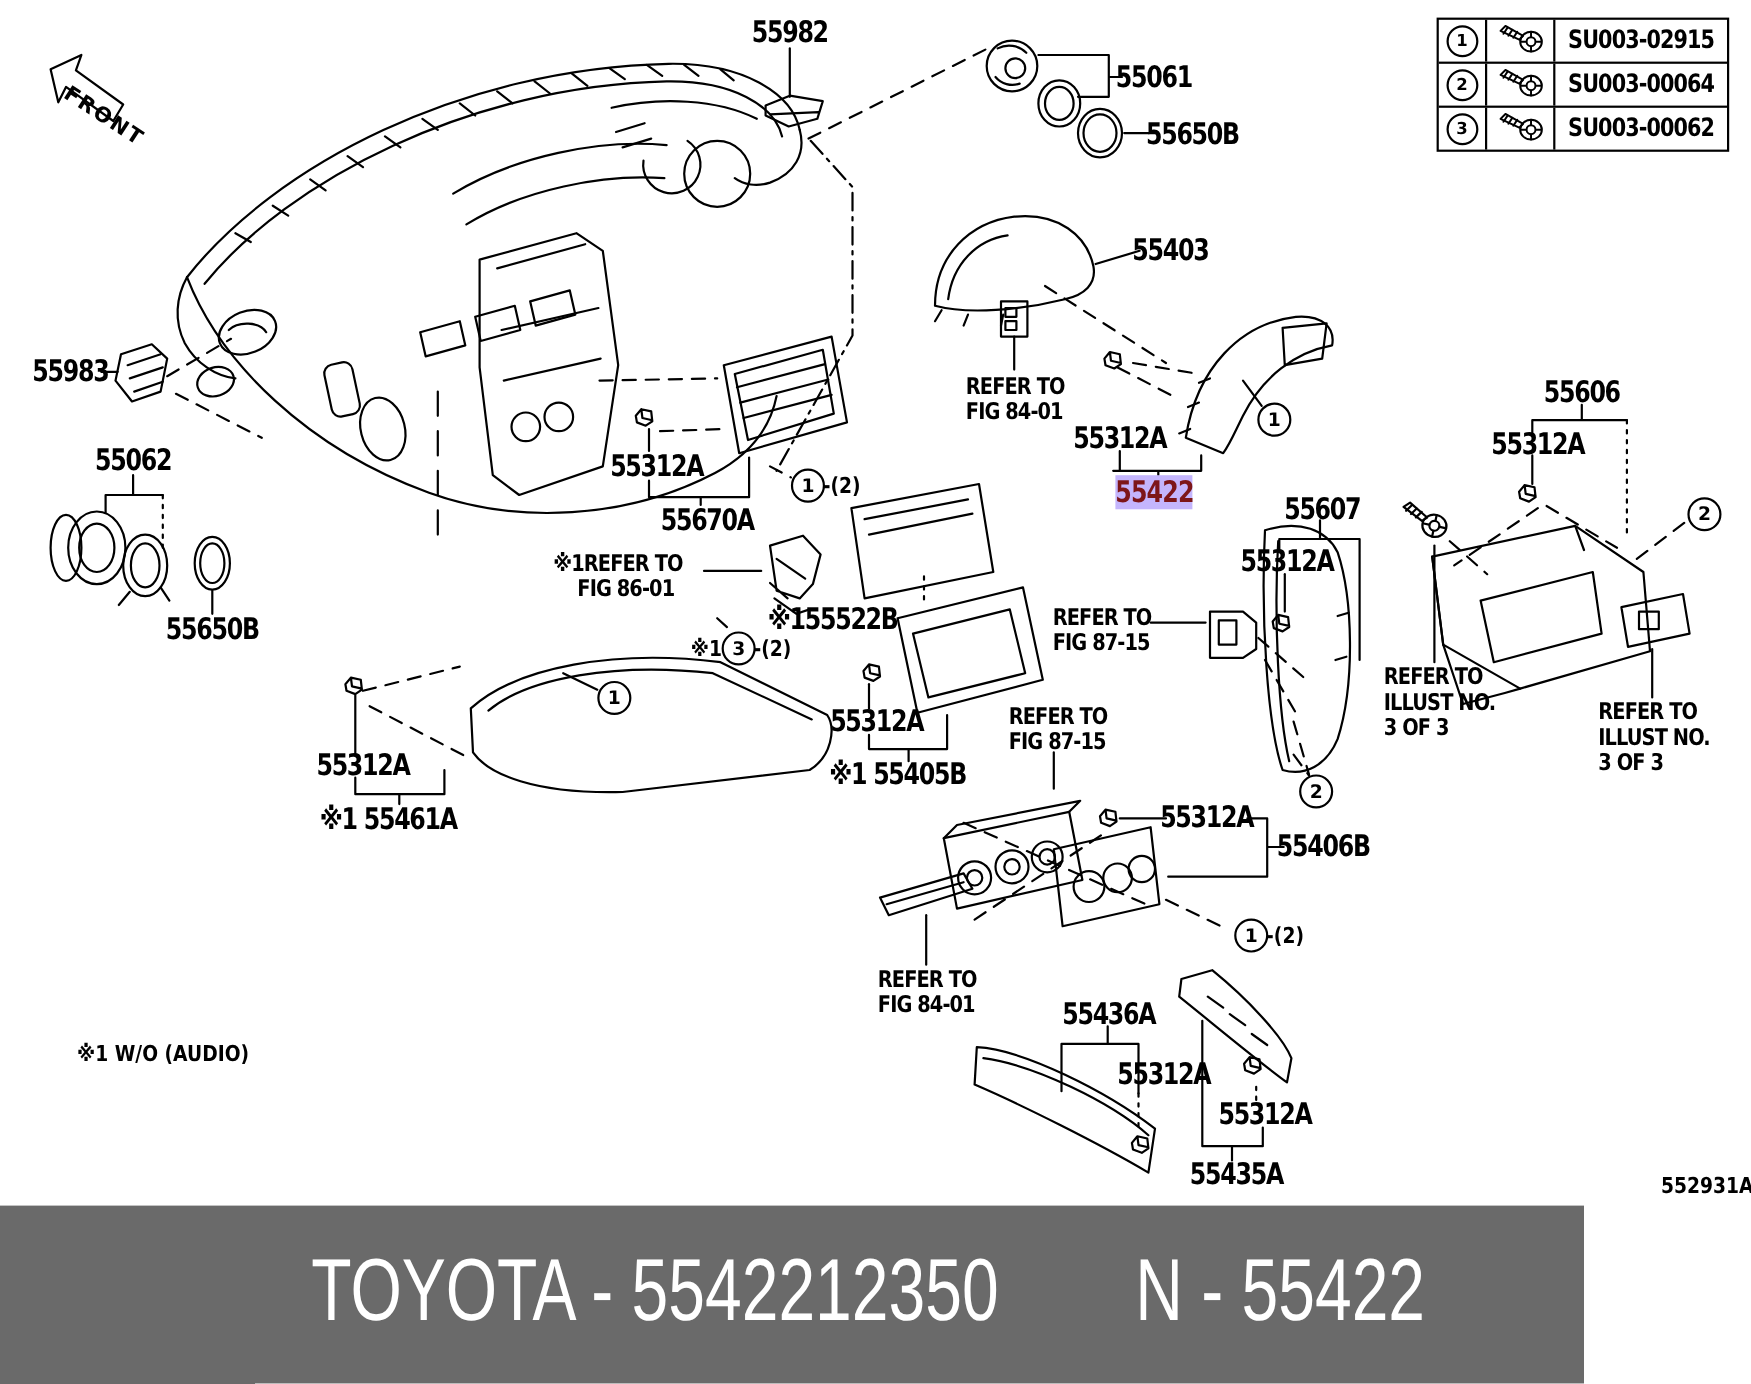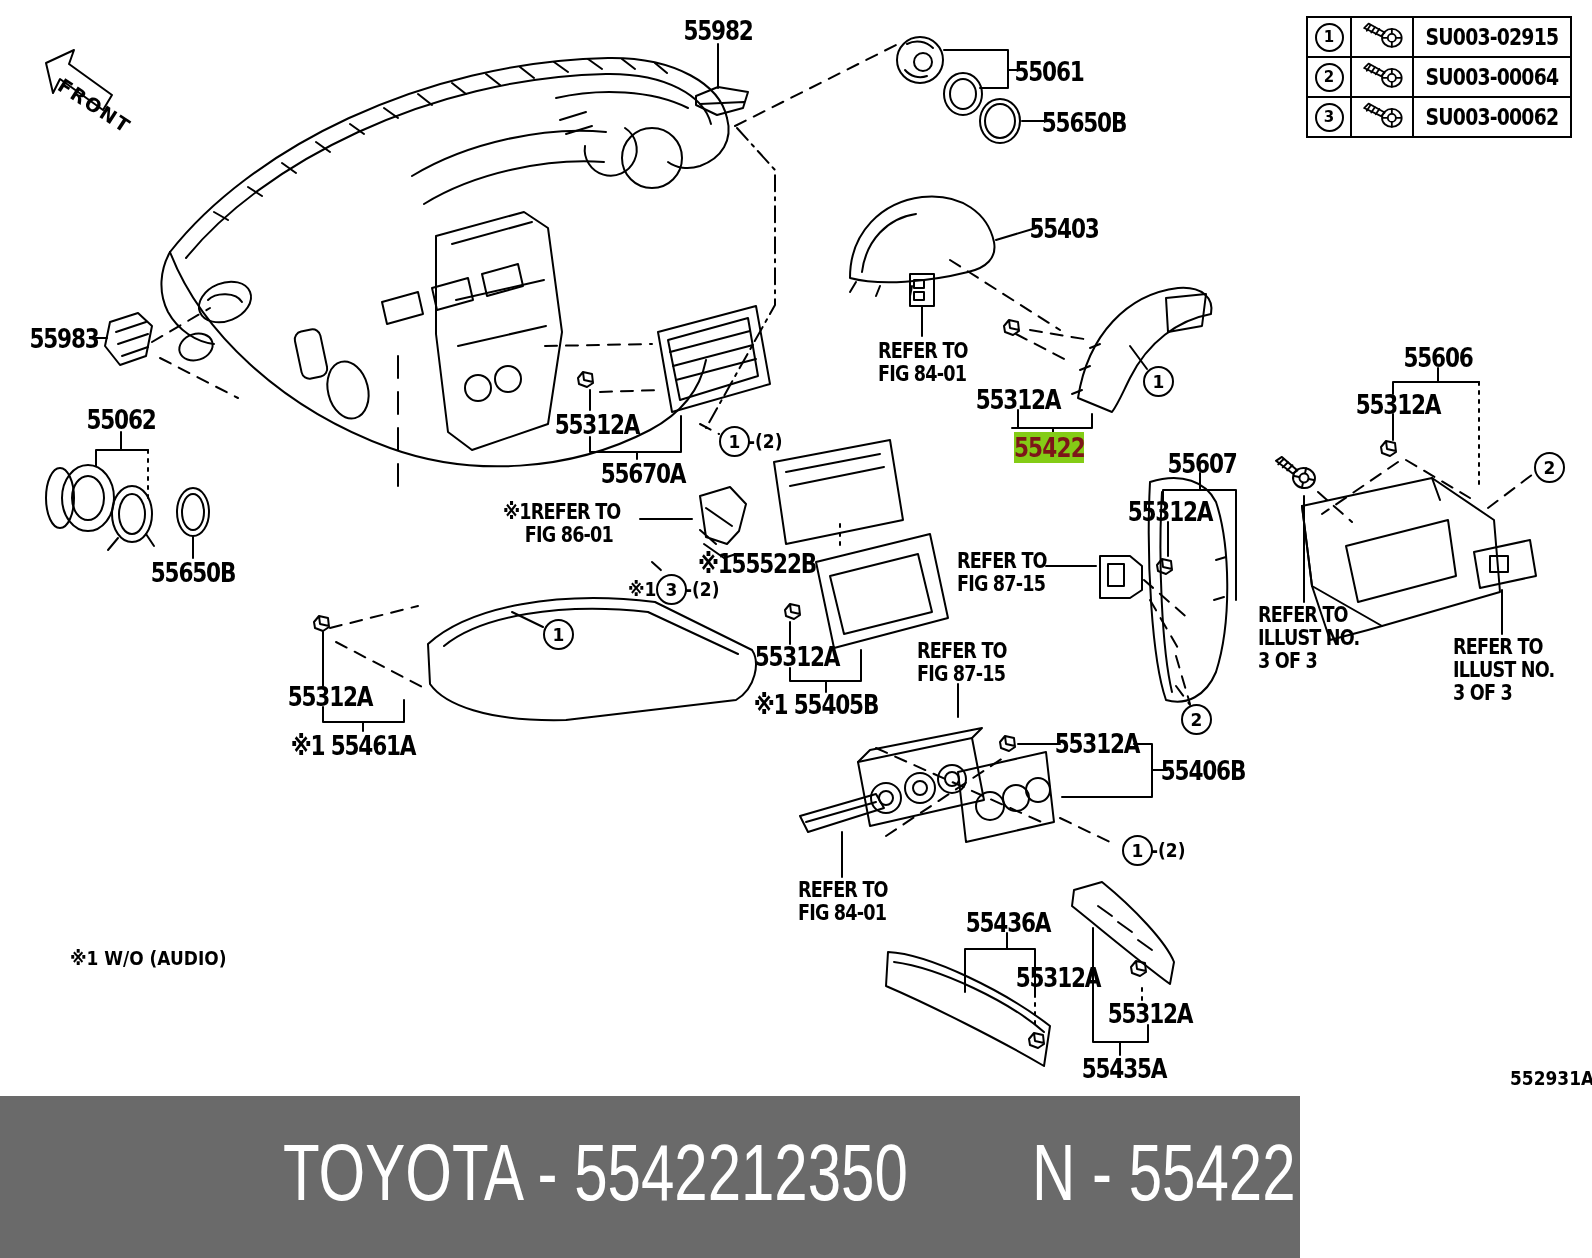--- a/index.html
+++ b/index.html
@@ -40,21 +40,21 @@
   .lg-icon{width:60px;display:flex;align-items:center;justify-content:center;border-right:2.5px solid #000;}
   .lg-part{width:156px;display:flex;align-items:center;justify-content:center;font-weight:700;font-size:23px;}
   .lg-part span{transform:scaleX(.82);white-space:nowrap;letter-spacing:-1px;}
   
   .front-lbl{position:absolute;left:66px;top:74px;font-weight:700;font-size:19px;letter-spacing:2px;
       transform:rotate(33deg);transform-origin:left top;}
   
   .small-note{position:absolute;font-weight:700;font-size:20px;white-space:nowrap;
       transform:scaleX(.85);transform-origin:left top;}
   
-  .footer{position:absolute;left:0;top:1096px;width:1300px;height:162px;text-align:right;}
+  .footer{position:absolute;left:0;top:1096px;width:1440px;height:162px;text-align:right;}
   .footer .ft{position:absolute;top:50%;color:#fff;font-weight:400;font-size:80px;white-space:nowrap;
       font-family:"Liberation Sans",sans-serif;transform:translateY(-54%) scaleX(.75);transform-origin:left center;}
   .ft-left{left:283px;}
   .ft-right{left:1032px;}
 </style>
 </head>
 <body>
 
 <div class="stage">
 
@@ -318,21 +318,21 @@
   <div class="pl" style="left:816px;top:704px">※1 55405B</div>
   <div class="pl" style="left:1097px;top:743px">55312A</div>
   <div class="pl" style="left:1203px;top:770px">55406B</div>
   <div class="pl" style="left:1008px;top:922px">55436A</div>
   <div class="pl" style="left:1058px;top:977px">55312A</div>
   <div class="pl" style="left:1150px;top:1013px">55312A</div>
   <div class="pl" style="left:1124px;top:1068px">55435A</div>
   <div class="pl" style="left:1438px;top:357px">55606</div>
   <div class="pl" style="left:1398px;top:404px">55312A</div>
 
-  <div class="hl" style="background:#84cc16;color:#7D1619">
+  <div class="hl" style="background:#c4b5fd;color:#7D1619">
     <span>55422</span>
   </div>
 
   <div class="nt" style="left:503px;top:501px">
     <div>※1REFER TO</div>
       <div class="ind">FIG 86-01</div>
   </div>
   <div class="nt" style="left:878px;top:340px">
     <div>REFER TO</div>
       <div>FIG 84-01</div>

